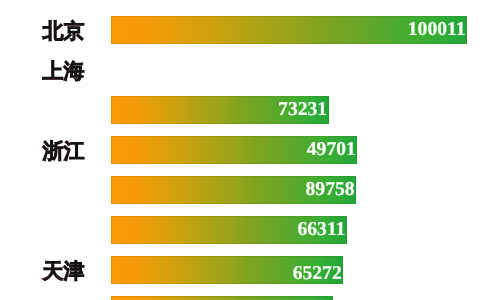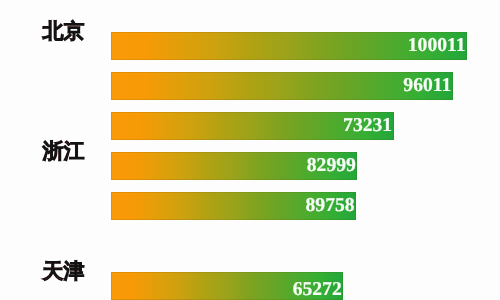--- a/index.html
+++ b/index.html
@@ -19,21 +19,21 @@
   .r4{top:176.2px} .r5{top:216.2px} .r6{top:256.2px} .r7{top:296.2px}
 
   .cat{
     position:absolute;left:0;top:0.6px;width:84.6px;height:27.5px;
     display:flex;align-items:center;justify-content:flex-end;
     font-size:21px;font-weight:900;color:#ef4444;
     white-space:nowrap;
     -webkit-text-stroke:0.8px #131313;
   }
   .bar{
-    position:absolute;left:110.6px;top:16px;height:27.5px;
+    position:absolute;left:110.6px;top:0;height:27.5px;
     display:flex;align-items:center;justify-content:flex-end;
     box-sizing:border-box;padding-right:1.5px;
     background-image:linear-gradient(90deg,
       rgb(250,154,8)   0%,
       rgb(246,154,6)  10%,
       rgb(224,159,10) 20%,
       rgb(203,161,15) 30%,
       rgb(175,162,19) 40%,
       rgb(154,163,27) 50%,
       rgb(125,163,32) 60%,
@@ -57,45 +57,46 @@
 <div id="chart">
 
   <div class="row r0">
     <div class="cat">北京</div>
     <div class="bar" style="width: 356.419px;">
       <span class="val">100011</span>
     </div>
   </div>
 
   <div class="row r1">
-    <div class="bar" style="width: 342.164px;">
-      <span class="val">96011</span>
-    </div>
+    <div class="cat">上海</div>
   </div>
 
   <div class="row r2">
-    <div class="bar" style="width: 283px;">
+    <div class="bar" style="width: 218px;">
       <span class="val">73231</span>
     </div>
   </div>
 
   <div class="row r3">
     <div class="cat">浙江</div>
     <div class="bar" style="width: 246.715px;">
-      <span class="val">82999</span>
+      <span class="val">49701</span>
     </div>
   </div>
 
   <div class="row r4">
     <div class="bar" style="width: 245.432px;">
       <span class="val">89758</span>
     </div>
   </div>
 
   <div class="row r5">
+    <div class="bar" style="width: 236.319px;">
+      <span class="val">66311</span>
+    </div>
   </div>
 
   <div class="row r6">
     <div class="cat">天津</div>
     <div class="bar" style="width: 232.616px; align-items: flex-end;">
       <span class="val">65272</span>
     </div>
   </div>
 
   <div class="row r7">

